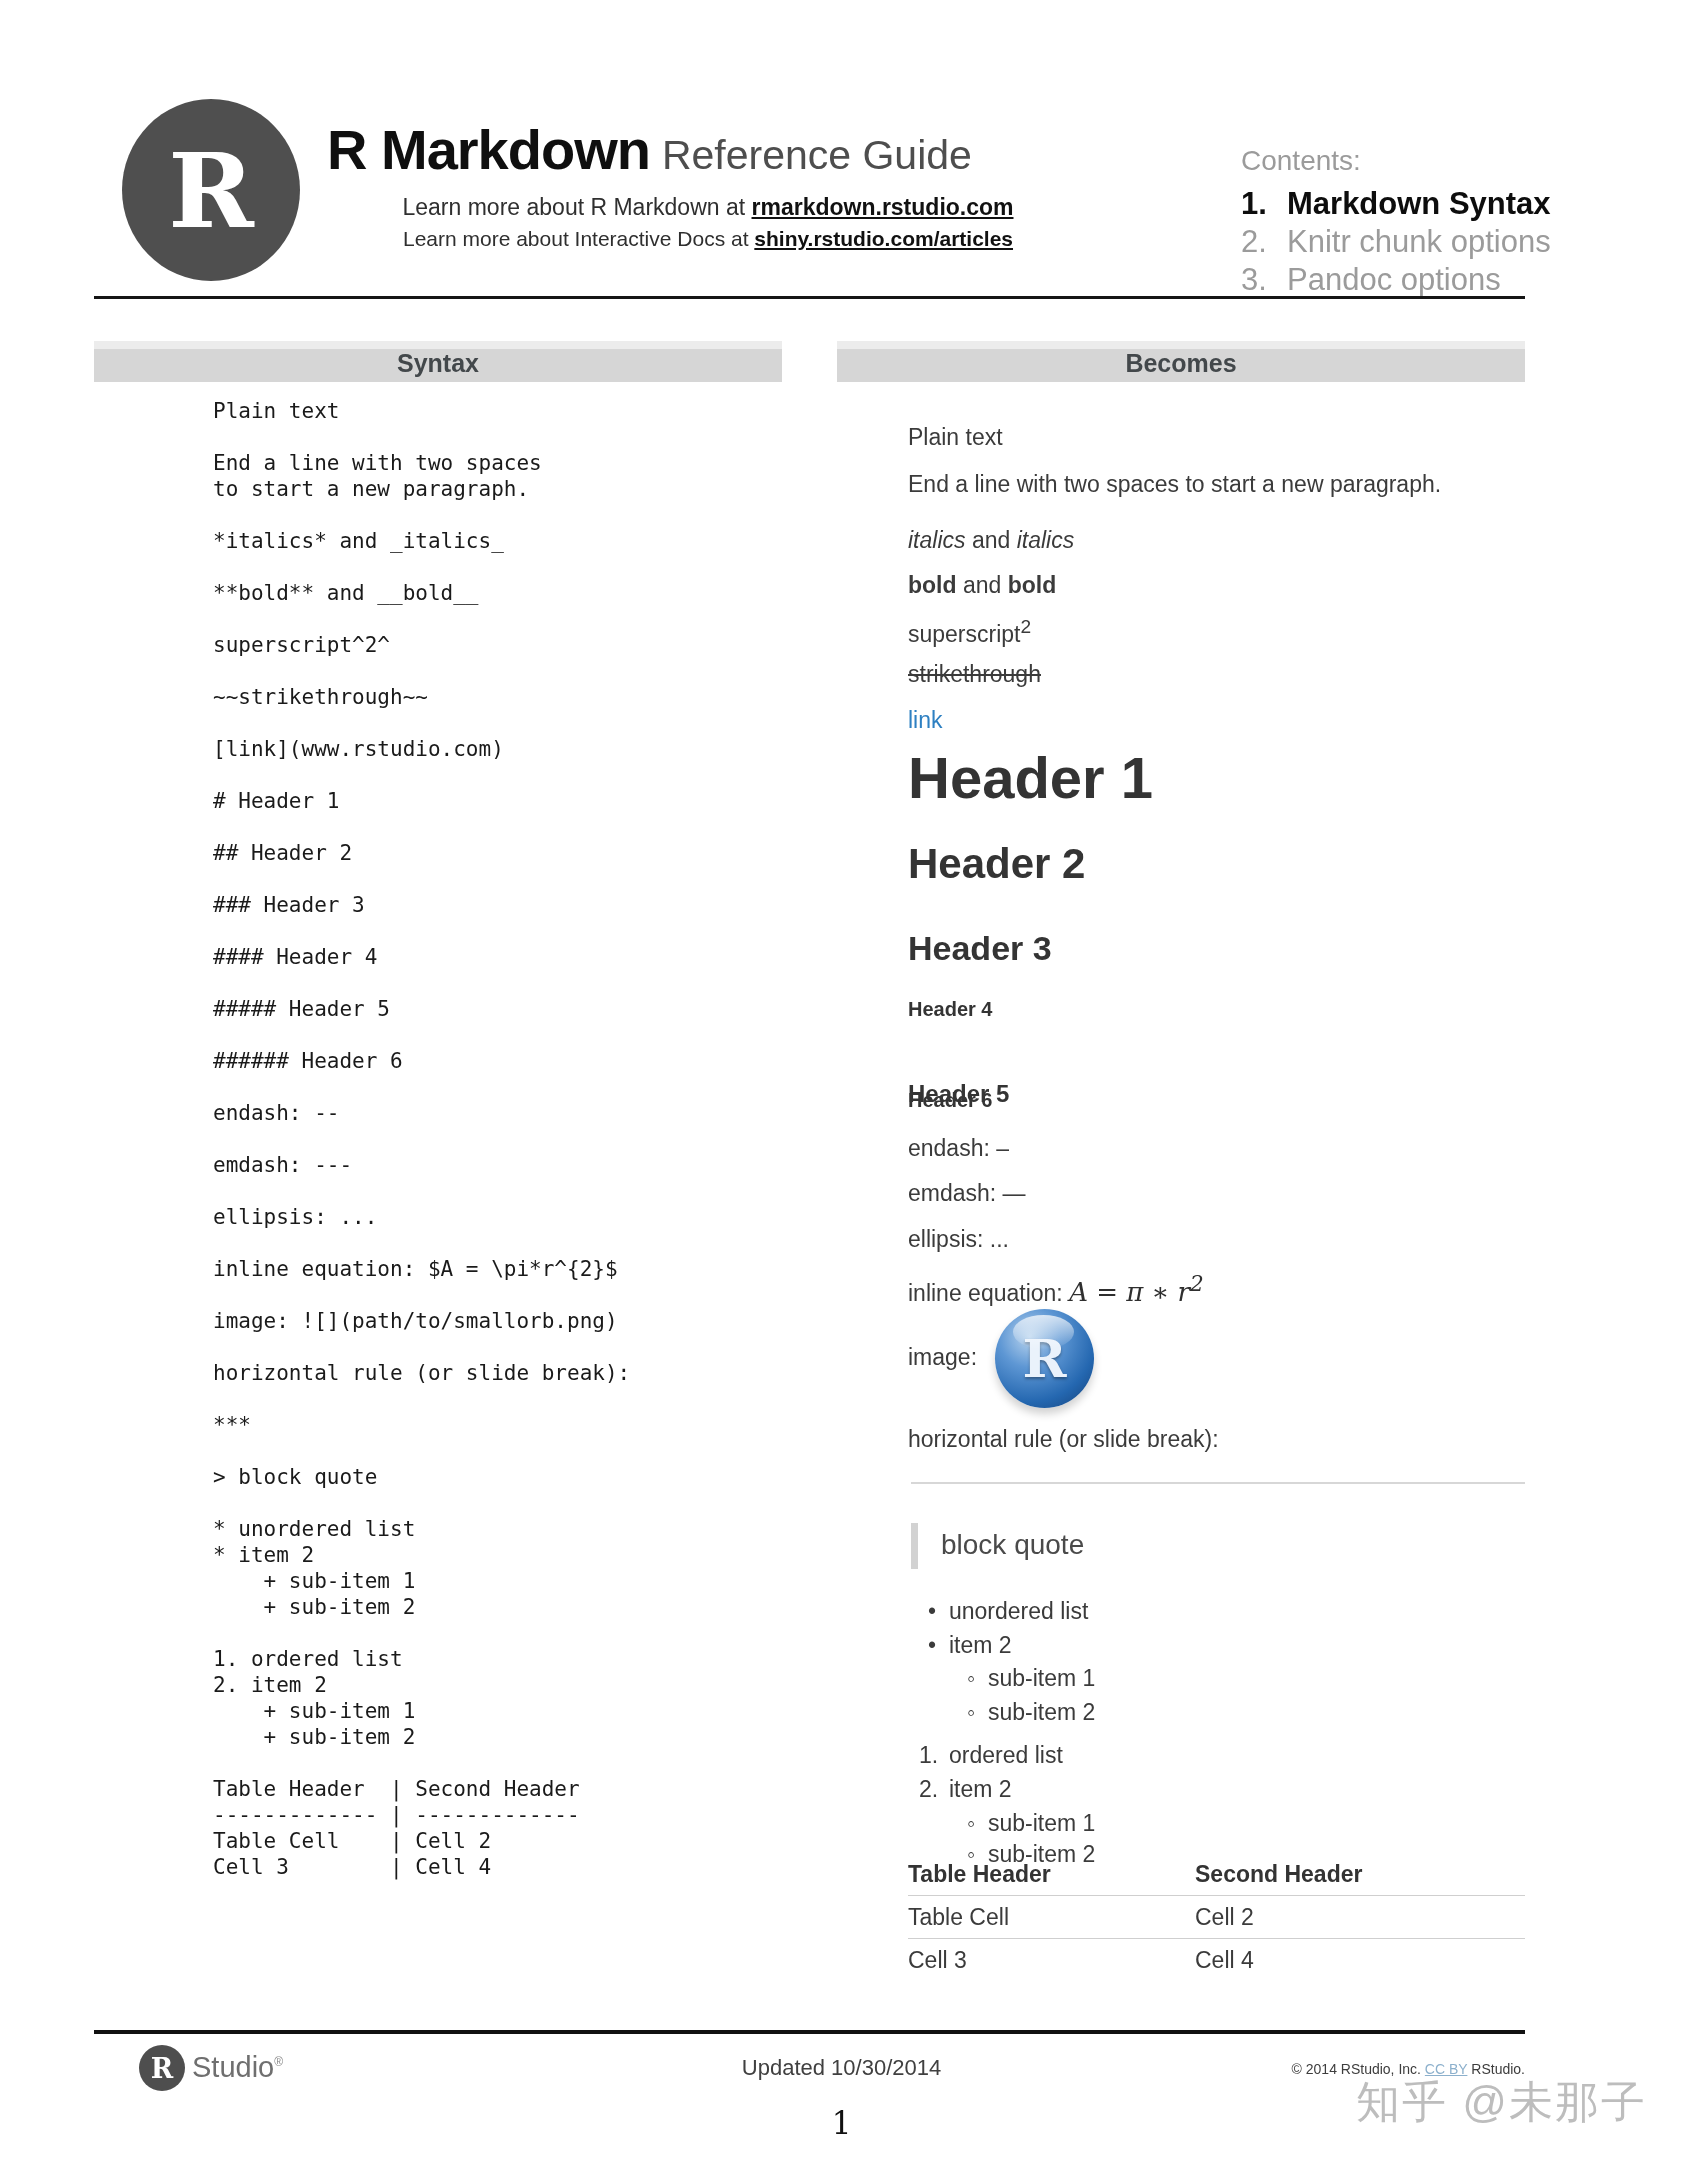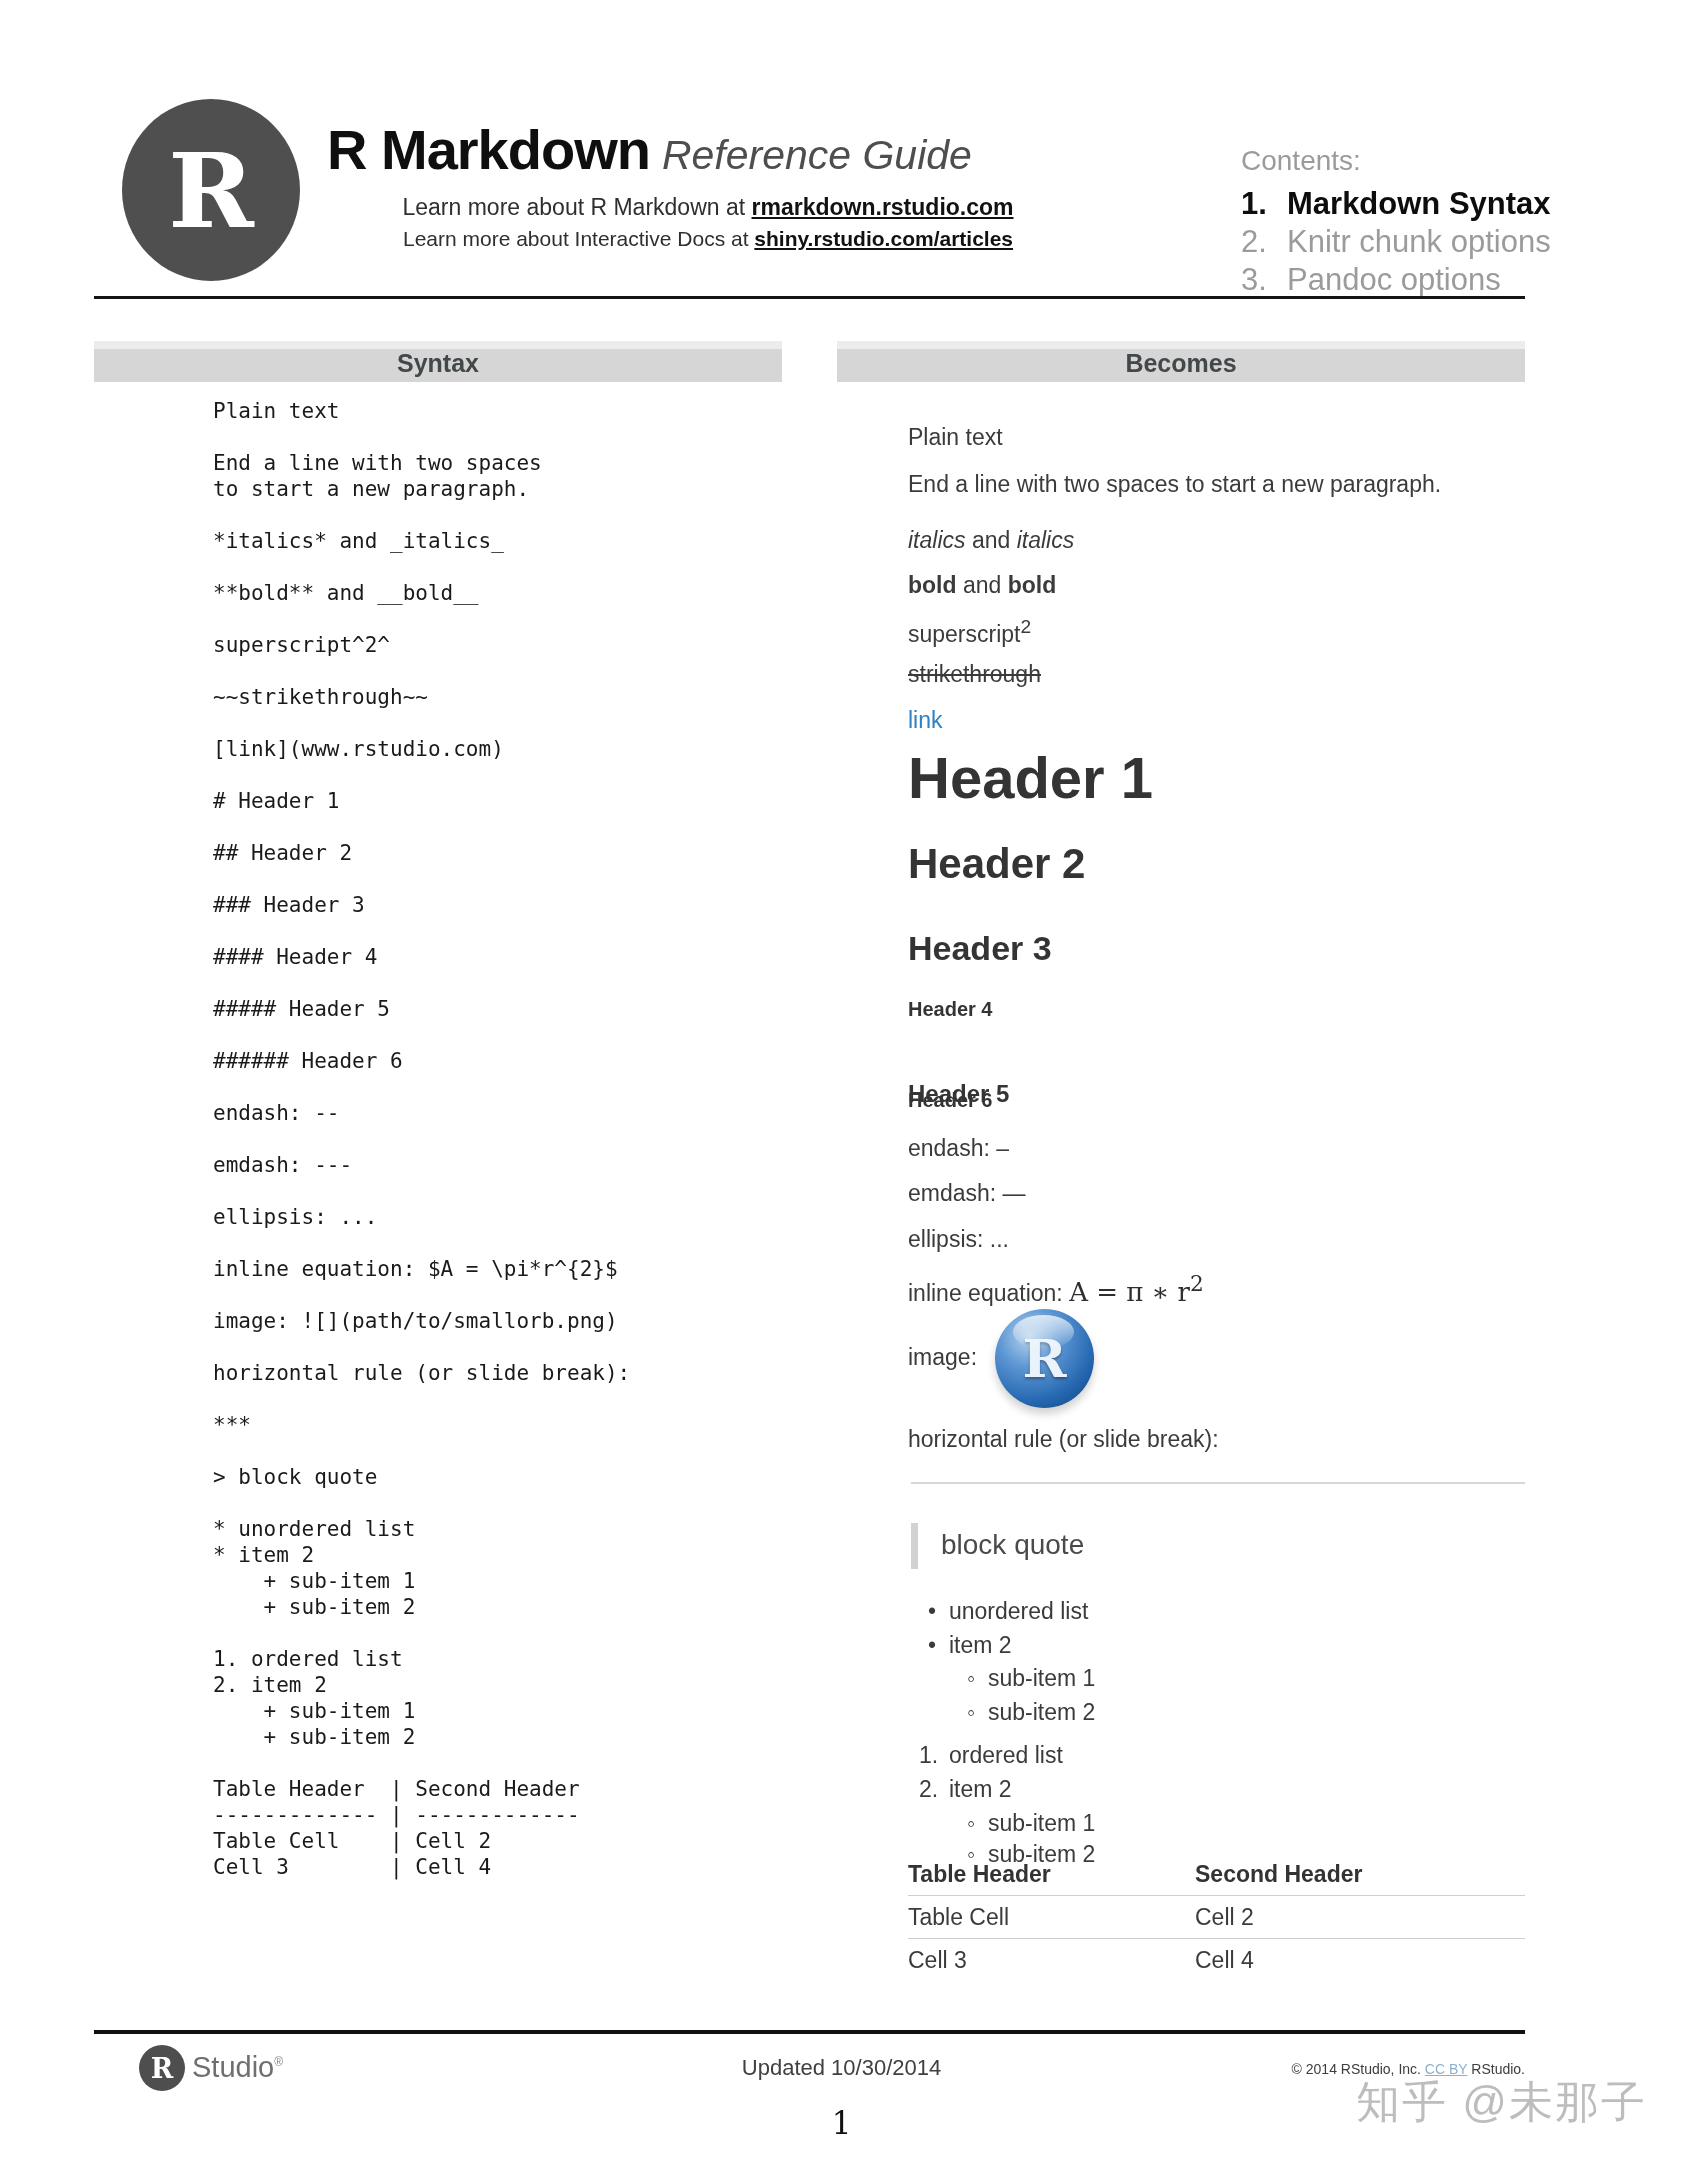--- a/index.html
+++ b/index.html
@@ -5,21 +5,21 @@
   html,body{margin:0;padding:0;background:#ffffff;}
   .page{position:relative;width:1683px;height:2178px;background:#ffffff;overflow:hidden;
         font-family:"Liberation Sans",sans-serif;color:#3b3b3b;}
 
   
   .logo-circle{position:absolute;left:122px;top:99px;width:178px;height:182px;border-radius:50%;
                background:#4f4f4f;display:flex;align-items:center;justify-content:center;}
   .logo-r{font-family:"DejaVu Serif",serif;font-weight:bold;font-size:103px;color:#ffffff;line-height:1;}
   .title-line{position:absolute;left:327px;top:117px;white-space:nowrap;}
   .doc-title{font-size:56px;font-weight:bold;color:#0f0f0f;letter-spacing:-1px;}
-  .doc-subtitle{font-size:41px;color:#4e4e4e;margin-left:12px;font-style:italic;}
+  .doc-subtitle{font-size:41px;color:#4e4e4e;margin-left:12px;}
   .taglines{position:absolute;left:312px;top:194px;width:792px;text-align:center;color:#2f2f2f;}
   .tagline1{font-size:23px;}
   .tagline2{font-size:21px;margin-top:6px;}
   .tag-link{font-weight:bold;text-decoration:underline;color:#111;cursor:pointer;}
   .contents{position:absolute;left:1241px;top:145px;}
   .contents-label{font-size:28px;color:#9b9b9b;margin-bottom:8px;}
   .c-item{font-size:31px;color:#9b9b9b;line-height:38px;white-space:nowrap;}
   .c-item .c-num{display:inline-block;width:46px;}
   .c-item.active{color:#0d0d0d;font-weight:bold;}
   .header-rule{position:absolute;left:94px;top:296px;width:1431px;height:3px;background:#151515;}
@@ -38,21 +38,21 @@
 
   
   .bc{position:absolute;left:908px;font-size:23px;color:#3b3b3b;white-space:nowrap;}
   .bc i{font-style:italic;}
   .bc b{font-weight:bold;}
   .strike{text-decoration:line-through;}
   .blue-link{color:#2e80c2;cursor:pointer;}
   .bh{position:absolute;left:908px;font-weight:bold;color:#343434;white-space:nowrap;}
   .bh1{font-size:58px;text-align:center;} .bh2{font-size:42px;} .bh3{font-size:34px;}
   .bh4{font-size:20px;} .bh5{font-size:24px;} .bh6{font-size:20px;}
-  .math{font-family:"DejaVu Serif",serif;font-size:26px;color:#2f2f2f;margin-top:24px;}
+  .math{font-family:"DejaVu Serif",serif;font-style:italic;font-size:26px;color:#2f2f2f;margin-top:24px;}
   .orb{position:absolute;left:995px;top:1309px;width:99px;height:99px;border-radius:50%;
        background:radial-gradient(circle at 35% 28%,#b9d4ee 0%,#5e97d4 32%,#2467b0 68%,#143e74 100%);
        display:flex;align-items:center;justify-content:center;box-shadow:0 6px 8px rgba(0,0,0,0.18);}
   .orb-hi{position:absolute;left:18px;top:6px;width:61px;height:34px;border-radius:50%;
           background:linear-gradient(rgba(255,255,255,0.75),rgba(255,255,255,0.02));}
   .orb-r{font-family:"DejaVu Serif",serif;font-weight:bold;font-size:53px;color:#eaf2fb;line-height:1;
          text-shadow:0 2px 3px rgba(0,0,0,0.35);}
   .bc-hr{position:absolute;left:911px;top:1482px;width:614px;height:2px;background:#d7d7d7;}
   .bq-bar{position:absolute;left:911px;top:1523px;width:7px;height:46px;background:#d2d2d2;}
   .bq-text{position:absolute;left:941px;top:1529px;font-size:28px;color:#4a4a4a;}

